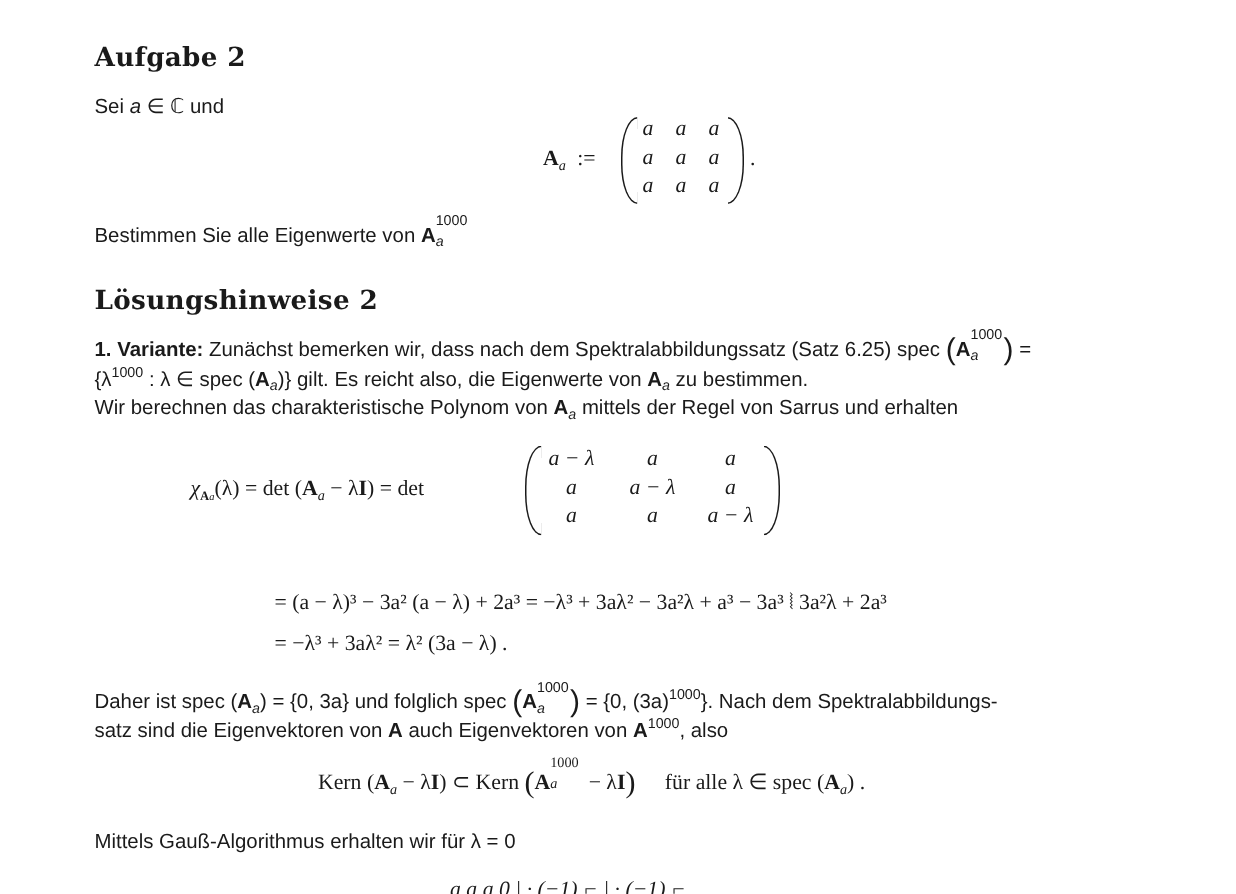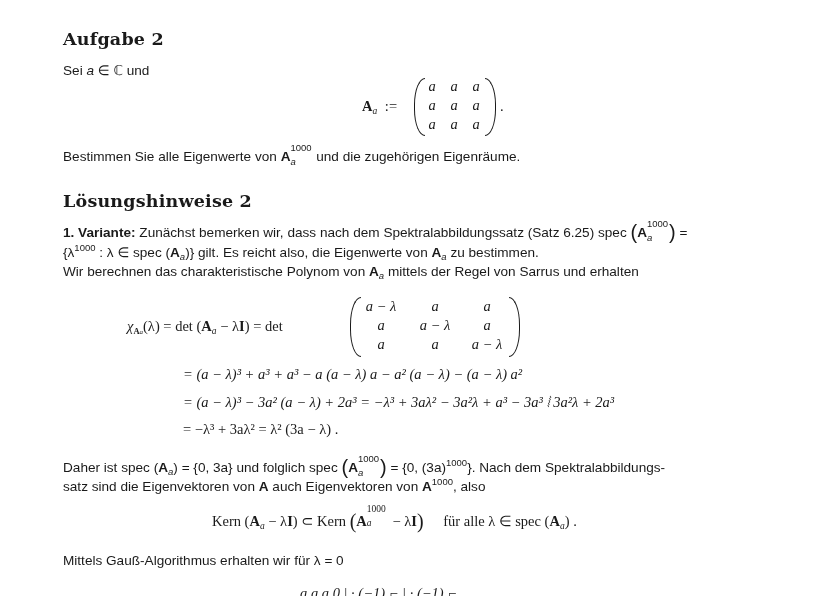--- a/index.html
+++ b/index.html
@@ -59,21 +59,20 @@
     <div class="cell" style="left:54px; top:19px; width:16px;">a</div>
     <div class="cell" style="left:10px; top:38px; width:16px;">a</div>
     <div class="cell" style="left:32px; top:38px; width:16px;">a</div>
     <div class="cell" style="left:54px; top:38px; width:16px;">a</div>
   </div>
   <div class="abs m" style="left:500px; top:98px;">.</div>
 
   <div class="abs txt" style="left:63px; top:148px;">
     <span>Bestimmen Sie alle Eigenwerte von</span>
     <b class="bm">A</b><span class="subsup"><span class="sp">1000</span><span class="sb">a</span></span>
-    <span>und die zugehörigen Eigenräume.</span>
   </div>
 
   <div class="abs h" style="left:63px; top:191px;">Lösungshinweise 2</div>
 
   <div class="abs txt" style="left:63px; top:224px;">
     <b>1. Variante:</b>
     <span>Zunächst bemerken wir, dass nach dem Spektralabbildungssatz (Satz 6.25) spec</span>
     <span class="lp">(</span><b class="bm">A</b><span class="subsup"><span class="sp">1000</span><span class="sb">a</span></span><span class="lp">)</span>
     <span>=</span>
   </div>
@@ -101,22 +100,21 @@
     <div class="cell" style="left:62px; top:1px; width:46px;">a</div>
     <div class="cell" style="left:114px; top:1px; width:46px;">a</div>
     <div class="cell" style="left:8px; top:20px; width:46px;">a</div>
     <div class="cell" style="left:62px; top:20px; width:46px;">a − λ</div>
     <div class="cell" style="left:114px; top:20px; width:46px;">a</div>
     <div class="cell" style="left:8px; top:39px; width:46px;">a</div>
     <div class="cell" style="left:62px; top:39px; width:46px;">a</div>
     <div class="cell" style="left:114px; top:39px; width:46px;">a − λ</div>
   </div>
 
-  <div class="abs m" style="left:183px; top:366px; font-style:italic;">= (a − λ)³ + a³ + a³ − a (a − λ) a − a² (a − λ) − (a − λ) a²</div>
-  <div class="abs m" style="left:183px; top:394px; font-style:italic;">= (a − λ)³ − 3a² (a − λ) + 2a³ = −λ³ + 3aλ² − 3a²λ + a³ − 3a³ ⦚ 3a²λ + 2a³</div>
+  <div class="abs m" style="left:183px; top:394px; ">= (a − λ)³ − 3a² (a − λ) + 2a³ = −λ³ + 3aλ² − 3a²λ + a³ − 3a³ ⦚ 3a²λ + 2a³</div>
   <div class="abs m" style="left:183px; top:421px; ">= −λ³ + 3aλ² = λ² (3a − λ) .</div>
 
   <div class="abs txt" style="left:63px; top:459px;">
     <span>Daher ist spec (</span><b class="bm">A</b><sub><i>a</i></sub><span>) = {0, 3a} und folglich spec</span>
     <span class="lp">(</span><b class="bm">A</b><span class="subsup"><span class="sp">1000</span><span class="sb">a</span></span><span class="lp">)</span>
     <span>= {0, (3a)</span><sup>1000</sup><span>}. Nach dem Spektralabbildungs-</span>
   </div>
   <div class="abs txt" style="left:63px; top:478px;">
     <span>satz sind die Eigenvektoren von</span>
     <b class="bm">A</b>

